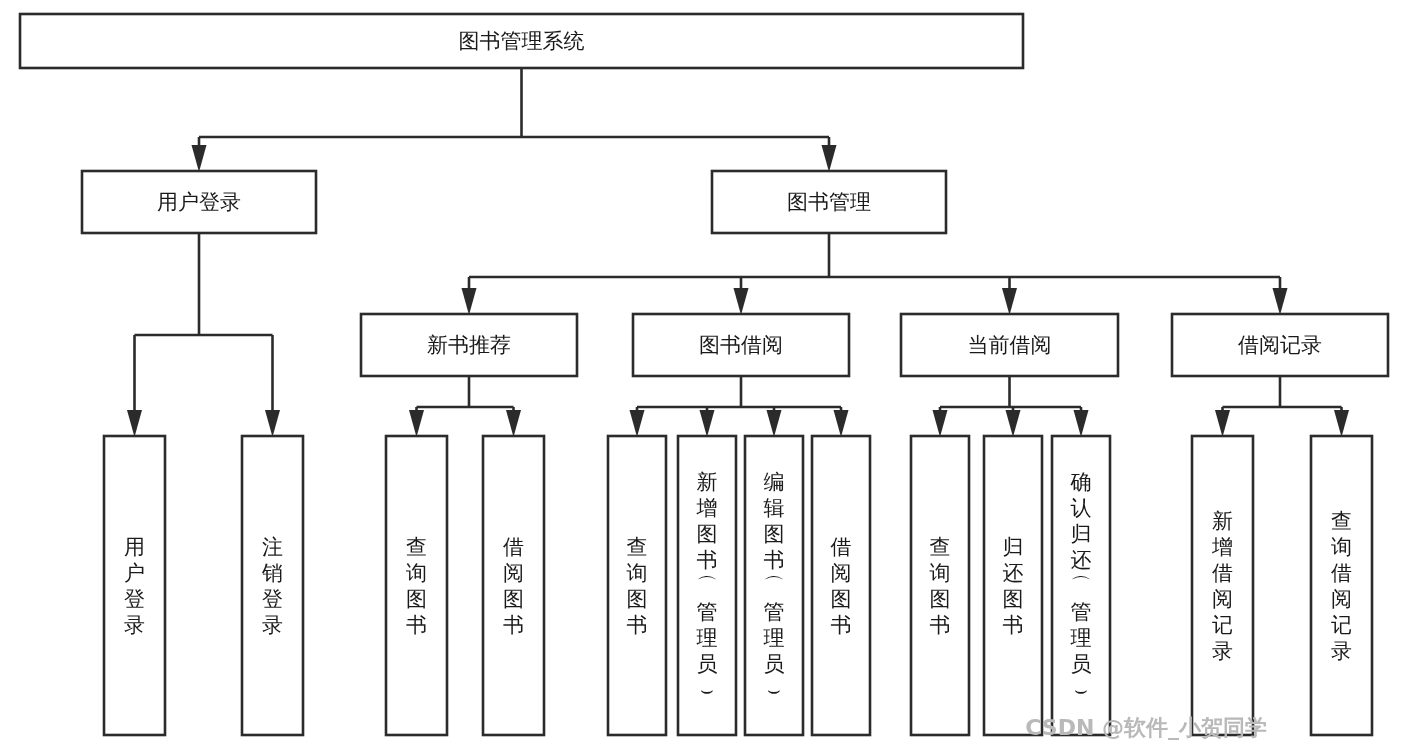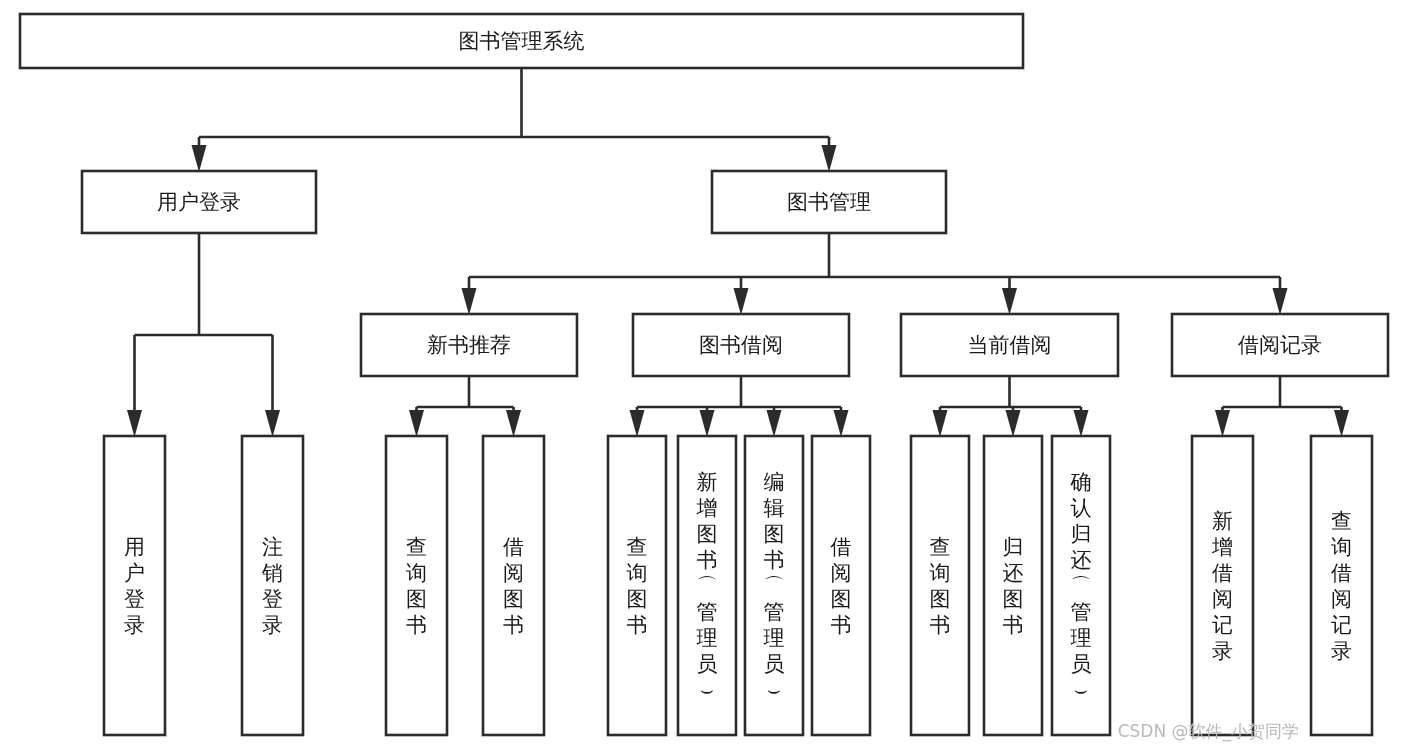--- a/index.html
+++ b/index.html
@@ -11,21 +11,20 @@
     width: 1405px;
     height: 747px;
     font-family: "DejaVu Sans", "Liberation Sans", sans-serif;
     overflow: hidden;
     position: relative;
   }
   #diagram-root {
     position: relative;
     width: 1275px;
     height: 747px;
-    padding-left: 32px;
   }
   svg.diagram-canvas {
     position: absolute;
     left: 0;
     top: 0;
     width: 1405px;
     height: 747px;
     display: block;
   }
   .node-box {
@@ -54,24 +53,25 @@
   }
   .edge-arrow {
     fill: #2b2b2b;
     stroke: none;
   }
   .watermark-text {
     position: absolute;
     right: 8px;
     bottom: 4px;
     font-family: "DejaVu Sans", "Liberation Sans", sans-serif;
-    font-size: 17px;
+    font-size: 22px;
     color: #b9b9b9;
     white-space: nowrap;
     user-select: none;
+    font-weight: bold;
   }
 </style>
 </head>
 <body>
 
 <div id="diagram-root">
   <svg class="diagram-canvas" id="diagram-svg" viewBox="0 0 1405 747" xmlns="http://www.w3.org/2000/svg">
     <g id="edges-layer">
         <g>
           <path class="edge-line" d="M 521.5 68 L 521.5 137"></path>

